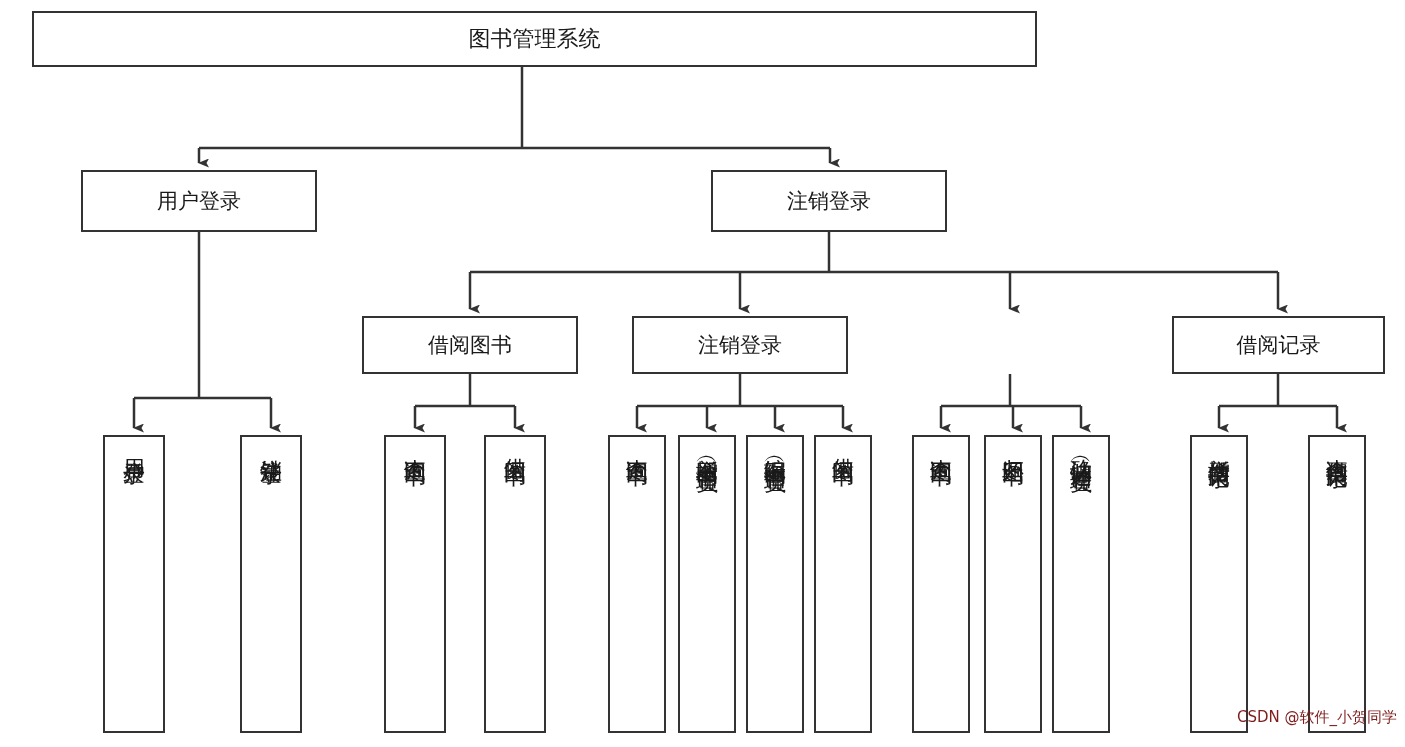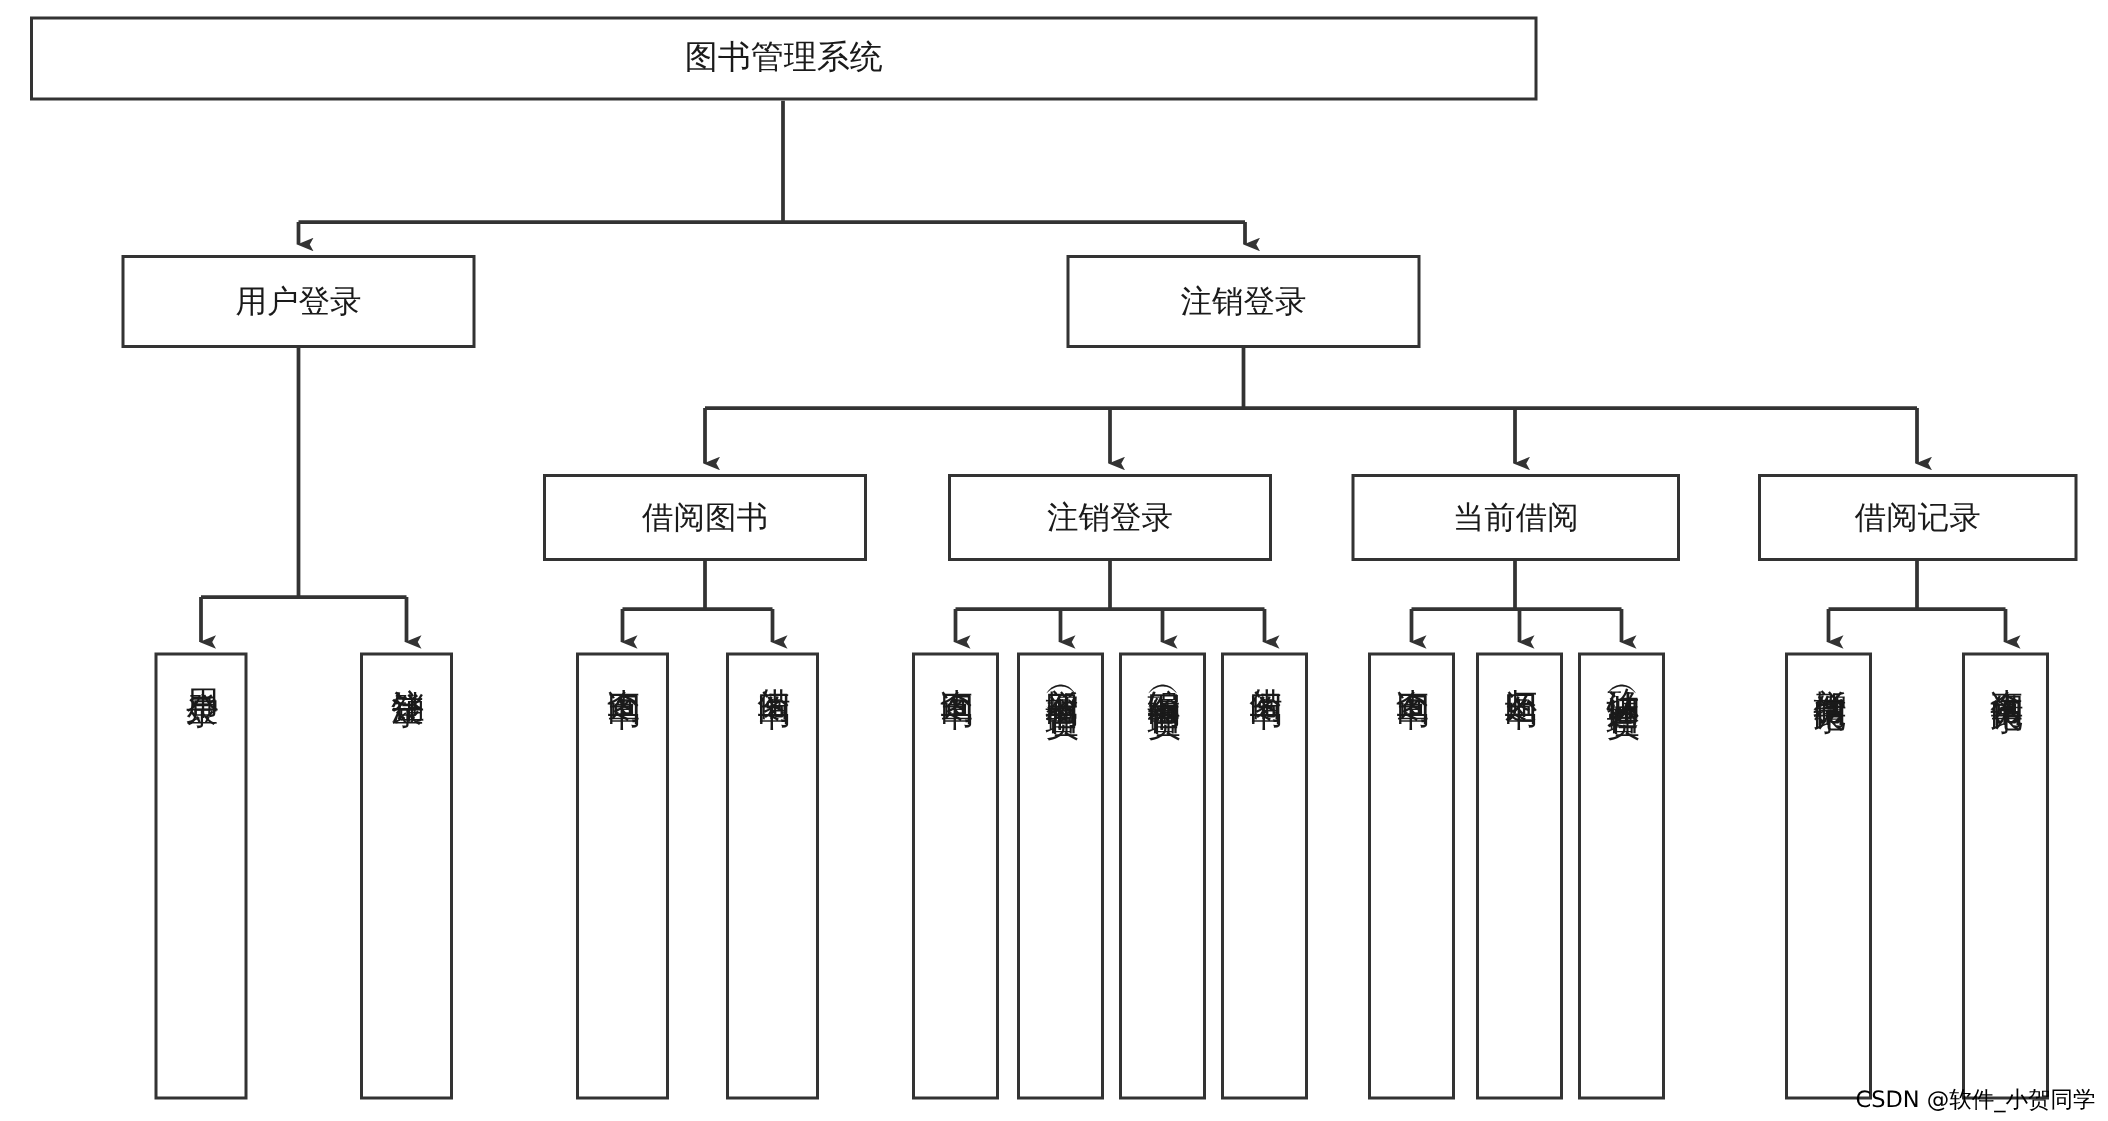--- a/index.html
+++ b/index.html
@@ -58,23 +58,23 @@
     writing-mode: vertical-rl;
     text-orientation: upright;
     font-size: 22px;
     letter-spacing: 2px;
     line-height: 1.0;
     white-space: normal;
   }
   .watermark {
     position: absolute;
     right: 8px;
-    bottom: 4px;
+    bottom: 20px;
     font-size: 15px;
-    color: #000000;
+    color: #7f1d1d;
     z-index: 5;
     white-space: nowrap;
     font-family: "DejaVu Sans", "Liberation Sans", sans-serif;
   }
 </style>
 </head>
 <body>
 
 <div id="diagram-root">
 
@@ -136,40 +136,37 @@
     </g>
 
     <g stroke="#333333" stroke-width="2.5" fill="none">
       <path d="M1278,374 L1278,406"></path>
       <path d="M1219,406 L1337,406"></path>
       <path d="M1219,406 L1219,428" marker-end="url(#arrowhead)"></path>
       <path d="M1337,406 L1337,428" marker-end="url(#arrowhead)"></path>
     </g>
   </svg>
 
-  <div class="node horiz root" style="left: 20px; top: 11px; width: 1005px; height: 56px;">
+  <div class="node horiz root" style="left: 32px; top: 11px; width: 1005px; height: 56px;">
     <span class="node-label">图书管理系统</span>
   </div>
 
   <div class="node horiz" style="left: 81px; top: 170px; width: 236px; height: 62px;">
     <span class="node-label">用户登录</span>
   </div>
   <div class="node horiz" style="left: 711px; top: 170px; width: 236px; height: 62px;">
     <span class="node-label">注销登录</span>
   </div>
 
   <div class="node horiz" style="left: 362px; top: 316px; width: 216px; height: 58px;">
     <span class="node-label">借阅图书</span>
   </div>
   <div class="node horiz" style="left: 632px; top: 316px; width: 216px; height: 58px;">
     <span class="node-label">注销登录</span>
   </div>
-  <div class="node horiz" style="left: 901px; top: 316px; width: 219px; height: 58px;">
-    <span class="node-label">当前借阅</span>
-  </div>
   <div class="node horiz" style="left: 1172px; top: 316px; width: 213px; height: 58px;">
     <span class="node-label">借阅记录</span>
   </div>
 
   <div class="node vert" style="left: 103px; top: 435px; width: 62px; height: 298px;">
     <span class="node-label">用户登录</span>
   </div>
   <div class="node vert" style="left: 240px; top: 435px; width: 62px; height: 298px;">
     <span class="node-label">注销登录</span>
   </div>

